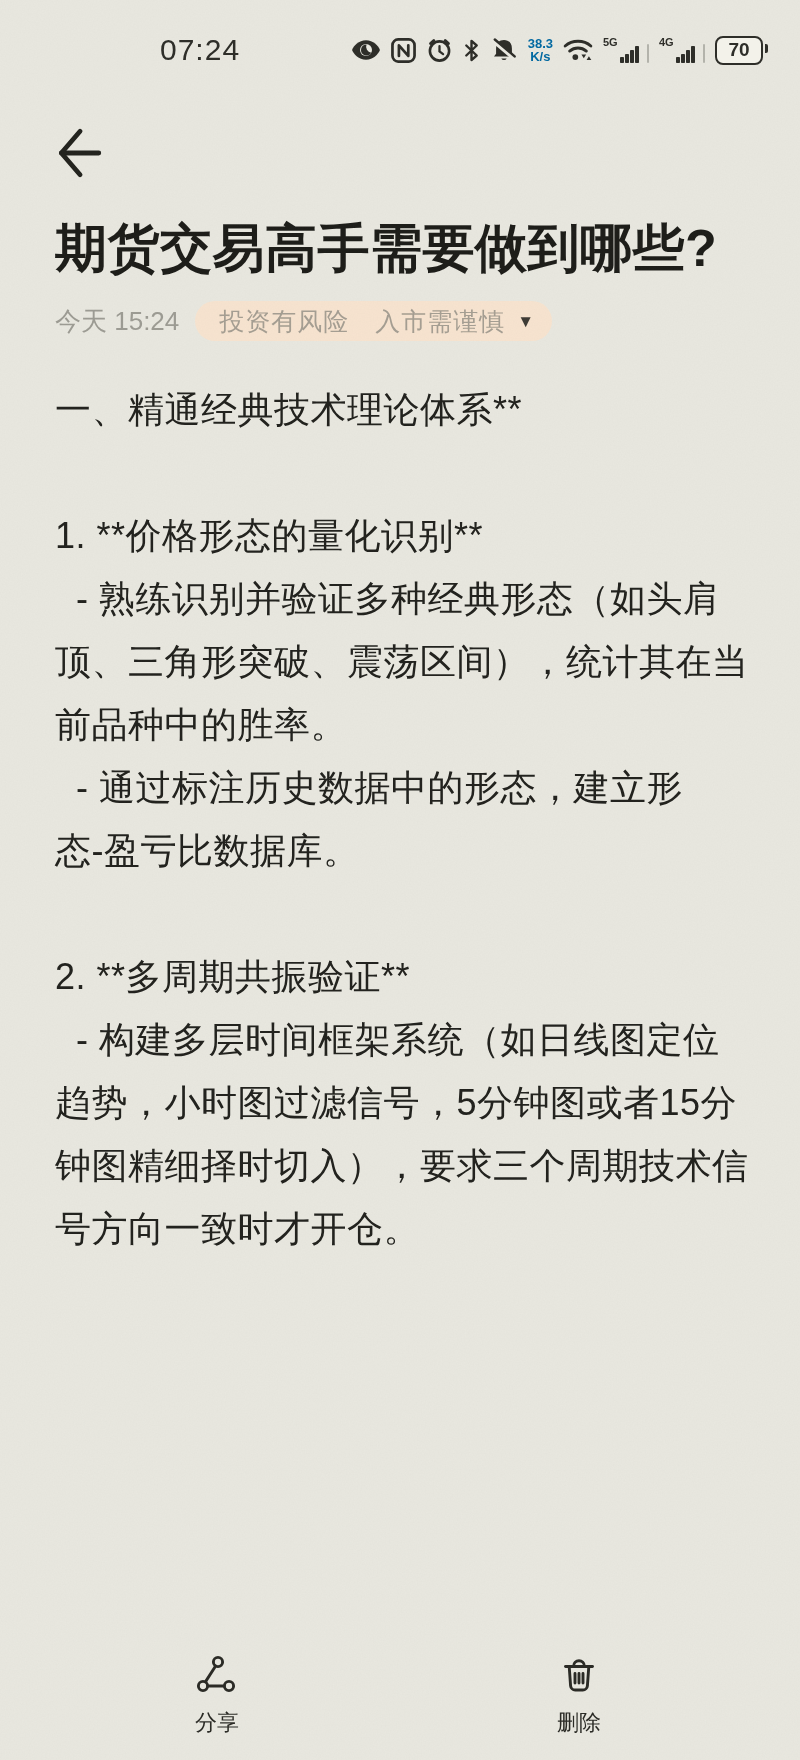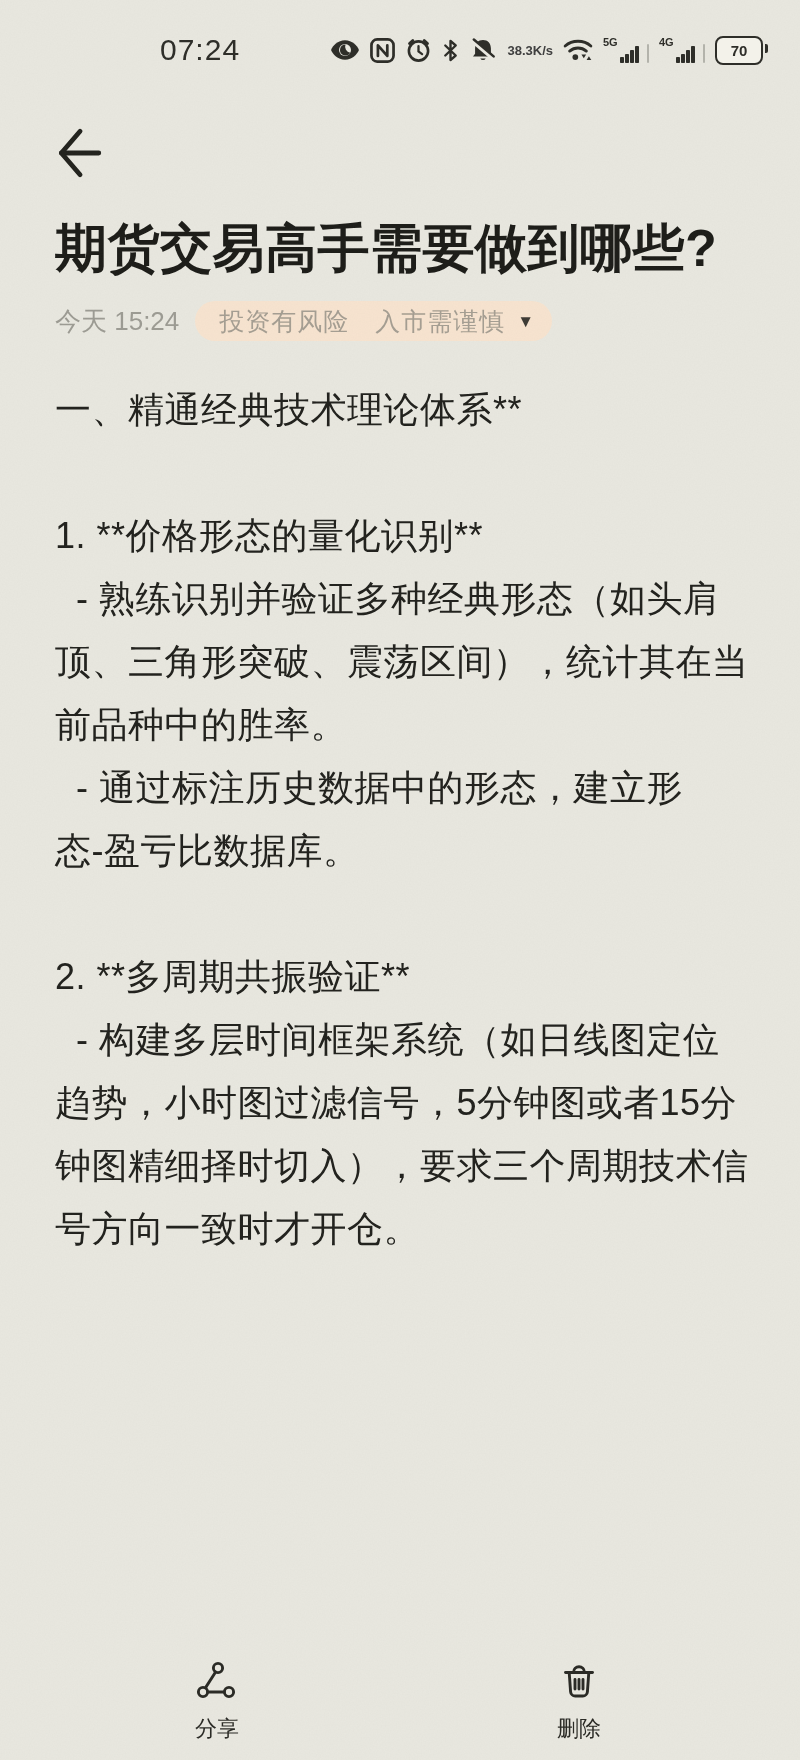--- a/index.html
+++ b/index.html
@@ -22,36 +22,36 @@
   .time{
     position:absolute;left:160px;top:33px;
     font-size:30px;font-weight:500;color:#2e2e29;letter-spacing:1px;
   }
   .sb-icons{
     position:absolute;right:32px;top:35px;height:30px;
     display:flex;align-items:center;gap:10px;color:#2e2e29;
   }
   .sb-icons svg{display:block;}
   .netspeed{
-    display:flex;flex-direction:row;align-items:center;
-    font-size:13px;line-height:13px;font-weight:700;color:#404040;
+    display:flex;flex-direction:column;align-items:center;
+    font-size:13px;line-height:13px;font-weight:700;color:#0369a1;
   }
   .simgroup{position:relative;width:46px;height:27px;}
   .simgroup .simlabel{
     position:absolute;left:0;top:-1px;font-size:11px;font-weight:700;color:#2e2e29;
   }
   .bars{position:absolute;left:17px;bottom:1px;display:flex;align-items:flex-end;gap:1.5px;}
   .bars i{display:block;width:3.5px;background:#2e2e29;border-radius:0.8px;}
   .bars i.b1{height:6px}.bars i.b2{height:9px}.bars i.b3{height:13px}.bars i.b4{height:17px}
   .simdivider{position:absolute;right:0;bottom:1px;width:2.5px;height:19px;background:#b3b3ab;border-radius:1px;}
   .battery{
     position:relative;width:44px;height:25px;margin-right:5px;
     border:2.5px solid #2e2e29;border-radius:8px;background:#f3f2ea;
     display:flex;align-items:center;justify-content:center;
-    font-size:15px;font-weight:700;color:#2e2e29;
+    font-size:19px;font-weight:700;color:#2e2e29;
   }
   .battery::after{
     content:"";position:absolute;right:-7px;top:6px;width:3.5px;height:9px;
     background:#2e2e29;border-radius:0 2px 2px 0;
   }
 
   
   .back-btn{position:absolute;left:54px;top:126px;width:48px;height:54px;cursor:pointer;}
   .note-title{
     position:absolute;left:55px;top:218px;width:700px;
@@ -77,21 +77,21 @@
     font-size:36px;color:#20201c;letter-spacing:0.5px;
   }
 
   
   .toolbar{
     position:absolute;left:36px;right:40px;bottom:16px;height:96px;
     display:flex;z-index:10;
   }
   .tool-btn{
     flex:1;display:flex;flex-direction:column;align-items:center;
-    justify-content:flex-end;gap:10px;cursor:pointer;color:#2b2b26;font-family:Liberation Mono, monospace;
+    justify-content:center;gap:10px;cursor:pointer;color:#2b2b26;font-family:Liberation Mono, monospace;
   }
   .tool-btn svg{display:block;}
   .tool-label{font-size:22px;color:#2b2b26;}
 </style>
 </head>
 <body>
 
 <div class="screen">
 
   <svg class="grain" xmlns="http://www.w3.org/2000/svg">

